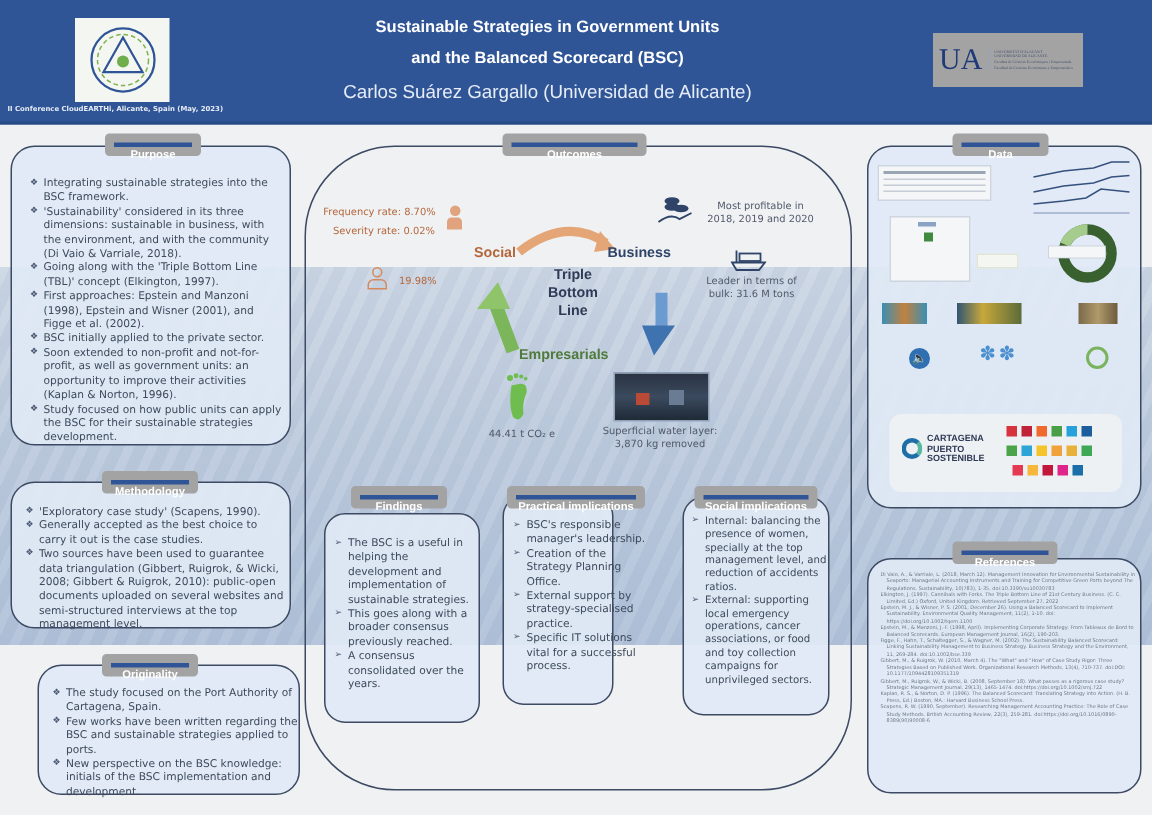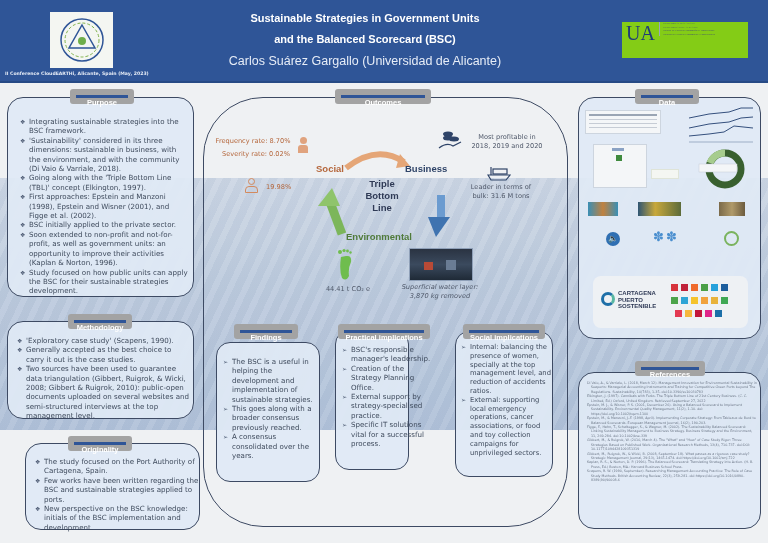--- a/index.html
+++ b/index.html
@@ -3,21 +3,21 @@
 <meta charset="utf-8">
 <style>
   * { box-sizing: border-box; margin: 0; padding: 0; }
   html, body { width: 768px; height: 543px; overflow: hidden; }
   body { font-family: "DejaVu Sans", sans-serif; background: #eff1f3; position: relative; color: #3c4656; }
   .header { position: absolute; left: 0; top: 0; width: 768px; height: 83px; background: #2f5597; border-bottom: 2px solid #264a85; }
   .logo-left { position: absolute; left: 50px; top: 12px; width: 63px; height: 56px; background: #f4f6f2; display:flex; align-items:center; justify-content:center; }
   .conf { position: absolute; left: 5px; top: 71px; font-size: 4.6px; font-weight: bold; color: #e6ecf6; }
   .title { position: absolute; left: 150px; top: 8px; width: 430px; text-align: center; color: #fff; font-weight: bold; font-size: 11px; line-height: 21px; font-family: "Liberation Sans", sans-serif; }
   .author { position: absolute; left: 150px; top: 54px; width: 430px; text-align: center; color: #e7edf7; font-size: 12.5px; font-family: "Liberation Sans", sans-serif; }
-  .logo-right { position: absolute; left: 622px; top: 22px; width: 126px; height: 36px; background: #84cc16; display:flex; align-items:flex-start; padding-left: 4px; }
+  .logo-right { position: absolute; left: 622px; top: 22px; width: 100px; height: 36px; background: #a3a3a3; display:flex; align-items:center; padding-left: 4px; }
   .ua { font-family: "Liberation Serif", serif; font-size: 20px; color: #1f3a78; margin-right: 4px; }
   .ua-lines { border-left: 1px solid #9aa6bb; padding-left: 3px; font-size: 2.6px; line-height: 3.6px; color:#44536e; font-family: "Liberation Serif", serif; }
   .bg-photo { position: absolute; left: 0; top: 178px; width: 768px; height: 252px; background: linear-gradient(180deg, #c9d4e3 0%, #b9c8dc 40%, #a9bcd6 100%); opacity: .9; }
   .bg-photo:after { content:""; position:absolute; inset:0; background: repeating-linear-gradient(115deg, rgba(255,255,255,.08) 0 6px, rgba(120,140,170,.08) 6px 14px); }
   .panel { position: absolute; border: 1.5px solid #3d4a63; border-radius: 16px; background: rgba(224,233,245,.93); }
   .tab { position: absolute; background: #2f5597; color: #fff; font-weight: bold; font-size: 7.5px; text-align: center; border-radius: 3px; height: 15px; line-height: 15px; font-family: "Liberation Sans", sans-serif; border: 6px solid #a3a3a3; }
   .bullets { list-style: none; font-size: 7.1px; line-height: 9.4px; color: #3e4a5c; }
   .bullets li { padding-left: 9px; position: relative; }
   .bullets li:before { content: "\2756"; position: absolute; left: 0; top: 0; font-size: 6px; color: #4b5972; }
   .arrow-list li:before { content: "\27A2"; font-size: 6px; }
@@ -119,21 +119,21 @@
   <polygon points="0,18 14,0 22,18" fill="#8fc46b"></polygon>
 </svg>
 
 <div class="label-big" style="left:316px; top:163px; color:#b5673c;">Social</div>
 <div class="label-big" style="left:405px; top:163px; color:#2f4468;">Business</div>
 <div class="label-big" style="left:356px; top:178px; width:52px; text-align:center; color:#2f3a56; line-height:12px;">
   <div>Triple</div>
   <div>Bottom</div>
   <div>Line</div>
 </div>
-<div class="label-big" style="left:346px; top:231px; color:#4f7a3a;">Environmental</div>
+<div class="label-big" style="left:346px; top:231px; color:#4f7a3a;">Empresarials</div>
 
 <svg style="position:absolute; left:437px; top:130px;" width="26" height="22" viewBox="0 0 26 22">
   <ellipse cx="11" cy="4" rx="5" ry="2.5" fill="#2f4468"></ellipse>
   <ellipse cx="11" cy="8" rx="5" ry="2.5" fill="#2f4468"></ellipse>
   <ellipse cx="17" cy="9" rx="5" ry="2.5" fill="#2f4468"></ellipse>
   <path d="M2 18 Q10 12 16 16 L24 12" fill="none" stroke="#2f4468" stroke-width="1.3"></path>
 </svg>
 <div class="o-text" style="left:469px; top:133px; width:76px;">Most profitable in 2018, 2019 and 2020</div>
 
 <svg style="position:absolute; left:487px; top:165px;" width="24" height="16" viewBox="0 0 24 16">
@@ -149,21 +149,21 @@
     <circle cx="8" cy="2.5" r="1.6" fill="#6fbd4e"></circle>
   <circle cx="11.5" cy="3" r="1.4" fill="#6fbd4e"></circle>
     <circle cx="14.5" cy="4.5" r="1.2" fill="#6fbd4e"></circle>
 </svg>
 <div class="o-text" style="left:318px; top:285px; width:60px;">44.41 t CO₂ e</div>
 
 <div style="position:absolute; left:409px; top:248px; width:64px; height:33px; background:linear-gradient(180deg,#2a3342 0%,#3b4a5e 50%,#1f2a37 100%); border:1px solid #8fa0b8;">
   <div style="position:absolute; left:14px; top:13px; width:9px; height:8px; background:#b84a36;"></div>
   <div style="position:absolute; left:36px; top:11px; width:10px; height:10px; background:#6a7c94;"></div>
 </div>
-<div class="o-text" style="left:395px; top:283px; width:90px;font-style:italic;">Superficial water layer: 3,870 kg removed</div>
+<div class="o-text" style="left:395px; top:283px; width:90px;">Superficial water layer: 3,870 kg removed</div>
 
 <div class="panel" style="left:216px; top:342px; width:104px; height:140px; border-radius:14px;">
   <ul class="bullets arrow-list" style="position:absolute; left:6px; top:14px; width:94px;">
     <li>The BSC is a useful in helping the development and implementation of sustainable strategies.</li>
     <li>This goes along with a broader consensus previously reached.</li>
     <li>A consensus consolidated over the years.</li>
   </ul>
 </div>
 <div class="tab" style="left:234px; top:324px; width:64px;">Findings</div>
 

